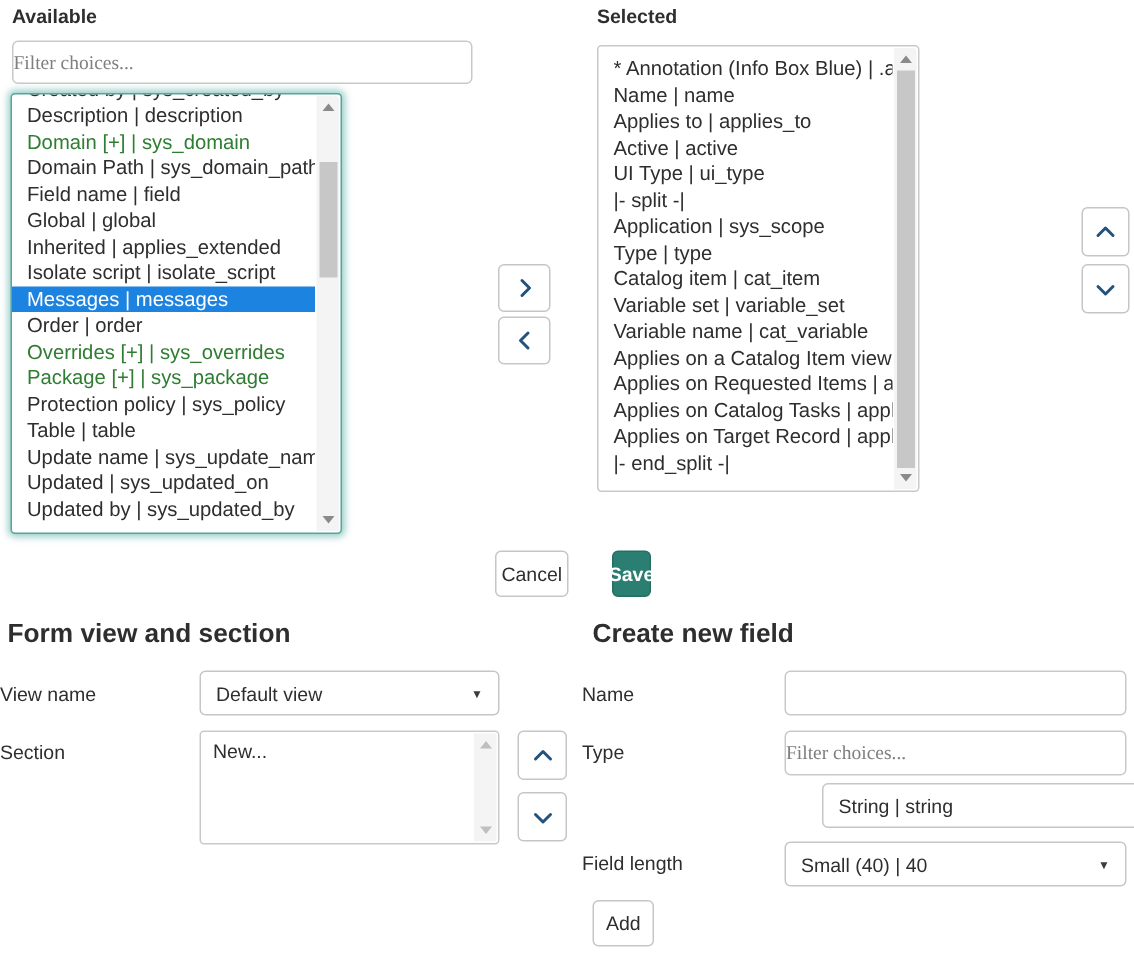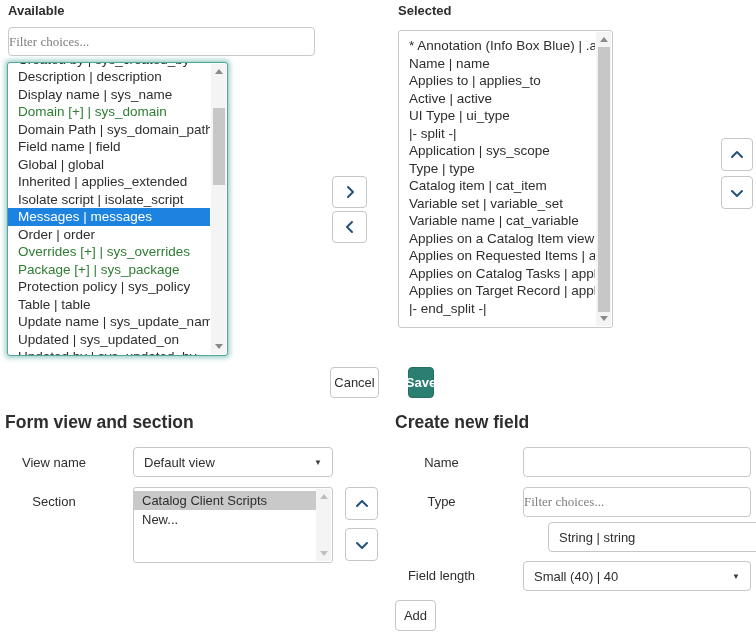--- a/index.html
+++ b/index.html
@@ -3,21 +3,21 @@
 <meta charset="utf-8">
 <style>
   html,body{margin:0;padding:0;}
   body{
     width:756px;height:637px;position:relative;background:#ffffff;
     font-family:"Liberation Sans",sans-serif;color:#2e2e2e;overflow:hidden;
   }
   .abs{position:absolute;}
   .seclabel{font-size:13px;font-weight:700;color:#2e2e2e;}
   .heading{font-size:17.5px;font-weight:700;color:#2e2e2e;}
-  .fieldlabel{font-size:13px;font-weight:500;color:#2e2e2e;text-align:center;}
+  .fieldlabel{font-size:13px;font-weight:500;color:#2e2e2e;text-align:left;}
 
   .textinput{
     background:#fff;border:1px solid #c9c9c9;border-radius:4px;
     font-family:Liberation Serif, serif;font-size:13px;color:#000000;
     padding:0 0;box-sizing:border-box;outline:none;
   }
   .textinput::placeholder{color:#7f7f7f;opacity:1;}
 
   .listbox{
     background:#fff;border:1px solid #c9c9c9;border-radius:3px;
@@ -72,21 +72,20 @@
 
 <div class="abs seclabel" style="left:8px;top:3px;">Available</div>
 
 <input class="abs textinput" style="left: 8px; top: 27px; width: 307px; height: 29px;" placeholder="Filter choices...">
 
 <div class="abs listbox focused" id="available-list" style="left:7px;top:62px;width:221px;height:294px;">
   <ul>
 
   <li>Created by | sys_created_by</li>
       <li>Description | description</li>
-      <li>Display name | sys_name</li>
       <li class="ref">Domain [+] | sys_domain</li>
       <li>Domain Path | sys_domain_path</li>
       <li>Field name | field</li>
       <li>Global | global</li>
       <li>Inherited | applies_extended</li>
       <li>Isolate script | isolate_script</li>
       <li class="sel">Messages | messages</li>
       <li>Order | order</li>
       <li class="ref">Overrides [+] | sys_overrides</li>
       <li class="ref">Package [+] | sys_package</li>
@@ -162,21 +161,20 @@
 <div class="abs fieldlabel" style="left:0px;top:455px;width:108px;">View name</div>
 <div class="select" style="left:133px;top:447px;width:200px;height:30px;">
   <span>Default view</span>
   <span class="arr">▼</span>
 </div>
 
 <div class="abs fieldlabel" style="left:0px;top:494px;width:108px;">Section</div>
 <div class="abs listbox" id="section-list" style="left:133px;top:487px;width:200px;height:76px;">
   <ul>
 
-  <li class="sel">Catalog Client Scripts</li>
       <li>New...</li>
     </ul>
   <div class="sbar light">
     <div class="arr-up"></div>
     <div class="arr-down"></div>
   </div>
 </div>
 
 <button class="btn" style="left:345px;top:487px;width:33px;height:33px;">
   <svg width="16" height="14" viewBox="0 0 16 14">

